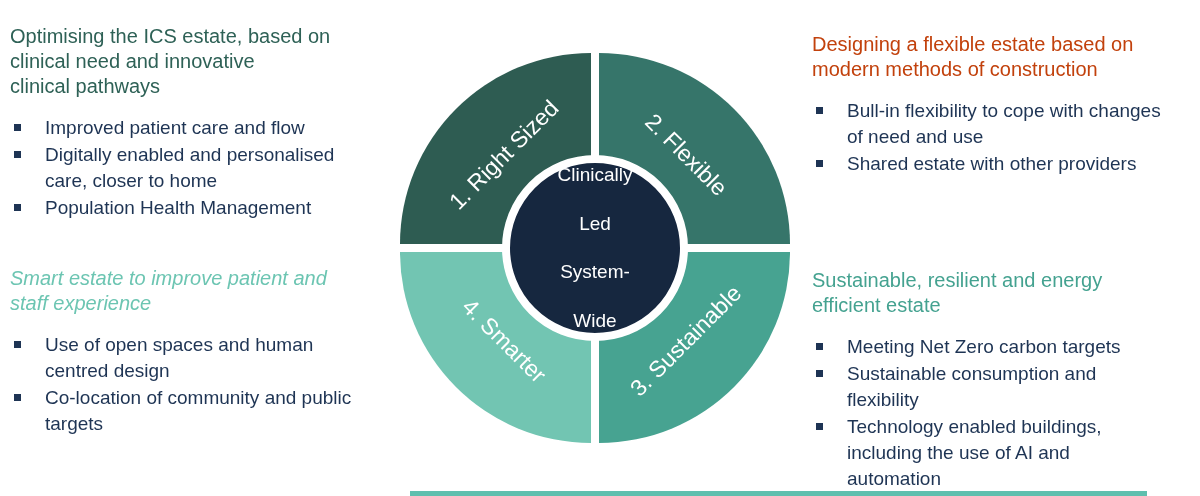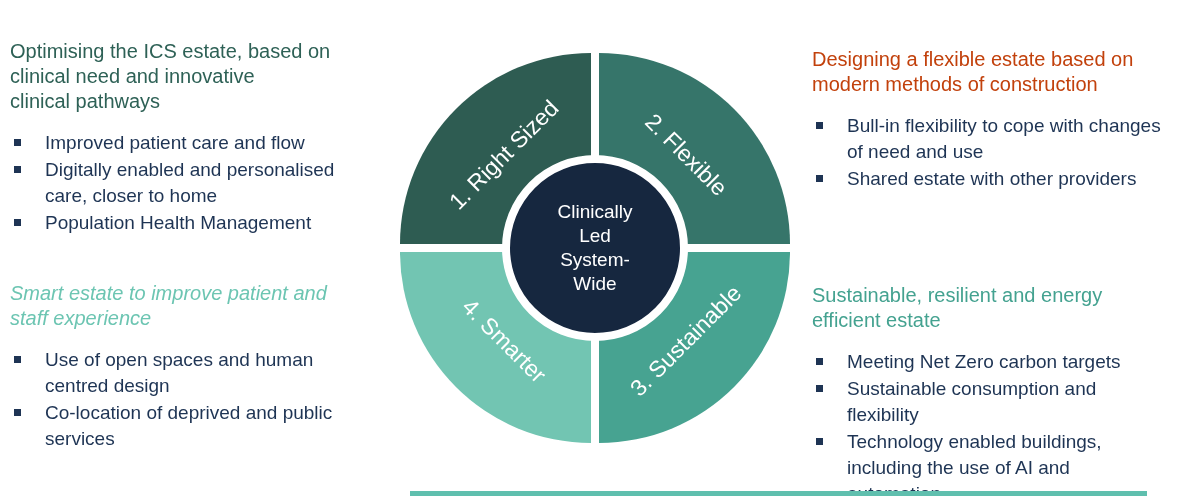--- a/index.html
+++ b/index.html
@@ -6,21 +6,21 @@
   .canvas{
     position:relative;width:1200px;height:496px;background:#ffffff;
     font-family:"Liberation Sans",sans-serif;overflow:hidden;
   }
   
   .block{position:absolute;width:352px;}
   .block-tl{left:10px;top:24px;}
   .block-tr{left:812px;top:32px;}
   .block-bl{left:10px;top:266px;}
   .block-br{left:812px;top:268px;}
-  .heading{font-size:20px;line-height:25px;margin:15px 0 16px 0;}
+  .heading{font-size:20px;line-height:25px;margin:0 0 16px 0;}
   .heading div{white-space:nowrap;}
   .block-tl .heading{color:#2E6156;}
   .block-tr .heading{color:#c2410c;}
   .block-bl .heading{color:#6CC5B2;font-style:italic;}
   .block-br .heading{color:#44A290;}
   ul.bullets{list-style:none;margin:0;padding:0 0 0 4px;color:#1E3454;}
   ul.bullets li{display:flex;font-size:19px;line-height:26px;margin:0 0 1px 0;}
   .sq{flex:none;width:7px;height:7px;background:#1E3454;margin:9px 24px 0 0;}
   
   .diagram{position:absolute;left:400px;top:53px;width:390px;height:390px;}
@@ -38,21 +38,21 @@
     transform-origin:center;
   }
   .q-label.l1{left:104px;top:102px;transform:translate(-50%,-50%) rotate(-45deg);}
   .q-label.l2{left:286px;top:102px;transform:translate(-50%,-50%) rotate(45deg);}
   .q-label.l3{left:286px;top:288px;transform:translate(-50%,-50%) rotate(-45deg);}
   .q-label.l4{left:104px;top:288px;transform:translate(-50%,-50%) rotate(45deg);}
   .hub{
     position:absolute;left:50%;top:50%;transform:translate(-50%,-50%);
     width:170px;height:170px;border-radius:50%;
     background:#16273F;border:8px solid #ffffff;
-    display:flex;flex-direction:column;justify-content:center;align-items:center;
+    display:flex;flex-direction:column;justify-content:space-between;align-items:center;
     color:#ffffff;font-size:19px;line-height:24px;text-align:center;
   }
   
   .accent-bar{position:absolute;left:410px;top:491px;width:737px;height:5px;background:#5FBFAE;}
 </style>
 </head>
 <body>
 
 <div class="canvas">
 
@@ -100,21 +100,21 @@
       <div>Smart estate to improve patient and</div>
       <div>staff experience</div>
     </div>
     <ul class="bullets">
       <li>
           <span class="sq"></span>
           <span>Use of open spaces and human centred design</span>
         </li>
       <li>
           <span class="sq"></span>
-          <span>Co-location of deprived and public services</span>
+          <span>Co-location of community and public targets</span>
         </li>
     </ul>
   </div>
 
   <div class="block block-br">
     <div class="heading">
       <div>Sustainable, resilient and energy</div>
       <div>efficient estate</div>
     </div>
     <ul class="bullets">

